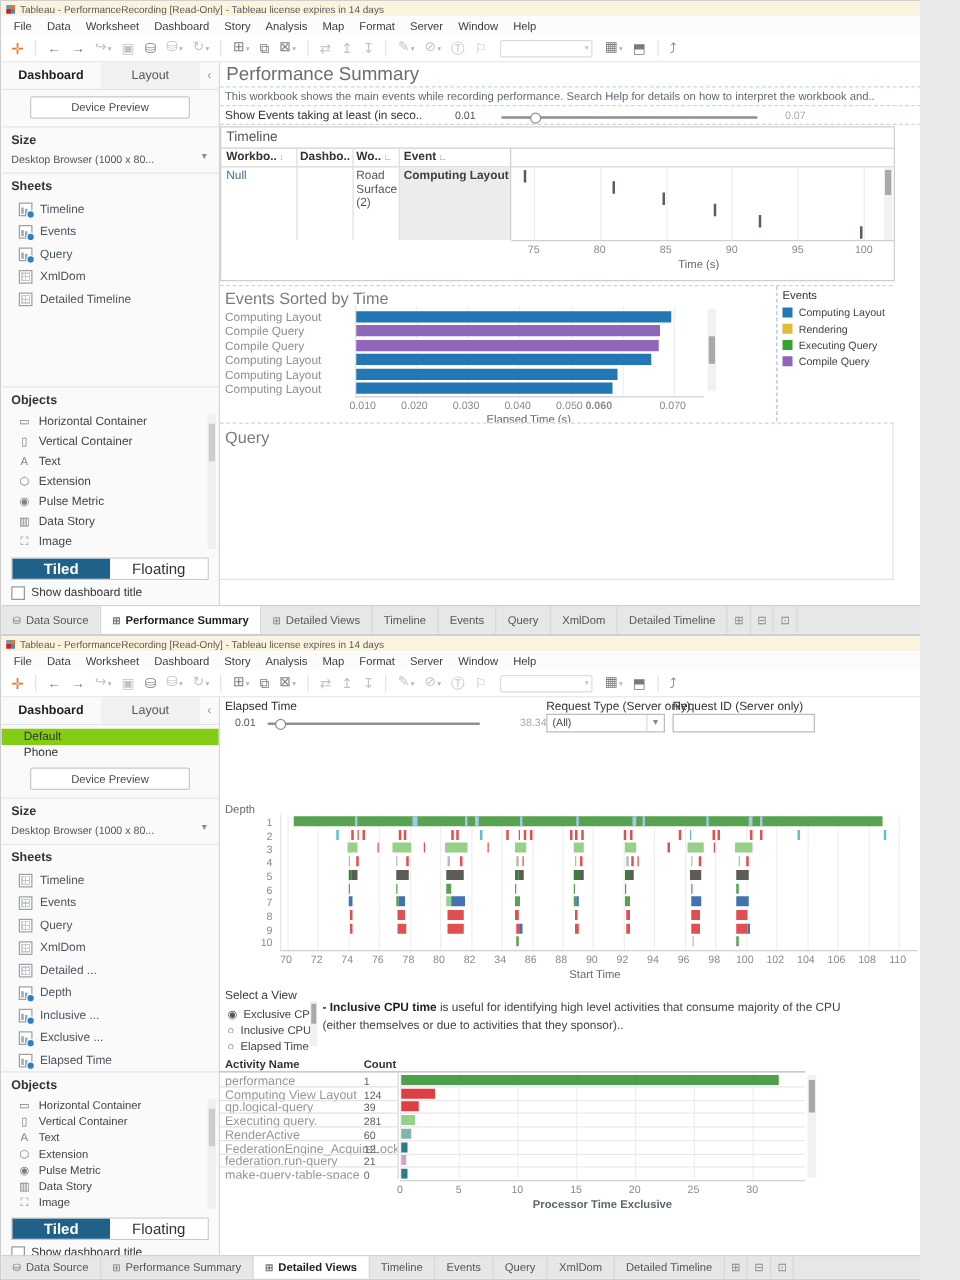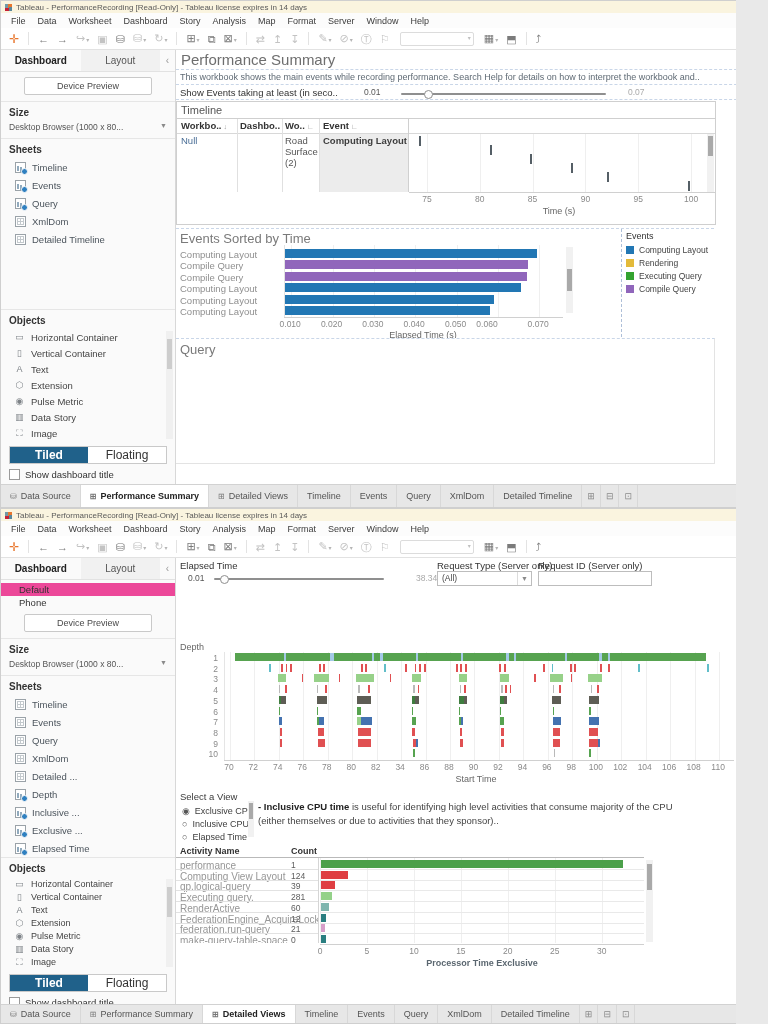--- a/index.html
+++ b/index.html
@@ -21,21 +21,21 @@
   .fitbox:after{content:"▾";position:absolute;right:2px;top:1px;font-size:6px;color:#c0c0c0;}
   .winbody{position:absolute;left:0;right:0;}
   #win-top .winbody{top:49px;bottom:22px;}
   #win-bottom .winbody{top:49px;bottom:18px;}
   .sidebar{position:absolute;left:0;top:0;bottom:0;width:174px;background:#fafafa;border-right:1px solid #d8d8d8;display:flex;flex-direction:column;overflow:hidden;}
   .side-tabs{display:flex;height:21px;border-bottom:1px solid #e2e2e2;font-size:10px;color:#555;flex:0 0 auto;}
   .side-tab{flex:1;display:flex;align-items:center;justify-content:center;background:#f1f1f1;}
   .side-tab.active{font-weight:bold;color:#222;background:#fafafa;}
   .collapse{width:15px;display:flex;align-items:center;justify-content:center;color:#999;background:#fafafa;}
   .dev{height:13px;line-height:13px;font-size:9.5px;color:#333;padding-left:18px;}
-  .dev.sel{background:#ec4899;}
+  .dev.sel{background:#84cc16;}
   .btn-device{margin:5px auto 6px;width:126px;height:16px;border:1px solid #c9c9c9;border-radius:2px;background:#fff;font-size:9px;color:#4a4a4a;text-align:center;line-height:16px;flex:0 0 auto;}
   .sec{padding:5px 8px 3px;font-size:10px;font-weight:bold;color:#333;border-top:1px solid #e6e6e6;flex:0 0 auto;}
   .sizeval{font-size:8.5px;color:#555;padding:1px 8px 6px;display:flex;justify-content:space-between;flex:0 0 auto;}
   .sizeval .dd{color:#8a8a8a;font-size:7px;}
   .sheet{display:flex;gap:6px;align-items:center;padding:3.5px 6px 3.5px 14px;font-size:9.5px;color:#4b545c;flex:0 0 auto;}
   .si{width:9px;height:9px;border:1px solid #9aa2a8;position:relative;background:#fff;flex:0 0 auto;}
   .si-chart:before{content:"";position:absolute;left:1px;bottom:1px;width:2px;height:5px;background:#91aabd;box-shadow:3px 1px 0 #91aabd;}
   .si-chart:after{content:"";position:absolute;right:-3px;bottom:-3px;width:5px;height:5px;border-radius:50%;background:#2f80c0;border:1px solid #fafafa;}
   .si-grid:before{content:"";position:absolute;inset:1px;background:repeating-linear-gradient(0deg,#c3c9cd 0 1px,transparent 1px 3px),repeating-linear-gradient(90deg,#c3c9cd 0 1px,transparent 1px 3px);}
   .spacer{flex:1 1 auto;}
@@ -310,21 +310,21 @@
               <div class="bar" style="left: 0px; top: 49.6px; width: 208.733px; background: rgb(34, 119, 180);"></div>
               <div class="bar" style="left: 0px; top: 61px; width: 205.427px; background: rgb(34, 119, 180);"></div>
             </div>
         <div class="hline" style="top:88px;left:108px;width:279px;right:auto;background:#d0d0d0;"></div>
         <div style="position:absolute;left:108px;top:90px;width:279px;height:11px;">
               <div class="axlab" style="left: 6.2px; top: 0px;">0.010</div>
               <div class="axlab" style="left: 47.5333px; top: 0px;">0.020</div>
               <div class="axlab" style="left: 88.8667px; top: 0px;">0.030</div>
               <div class="axlab" style="left: 130.2px; top: 0px;">0.040</div>
               <div class="axlab" style="left: 171.533px; top: 0px;">0.050</div>
-              <div class="axlab" style="left: 203px; top: 0px;">0.060</div>
+              <div class="axlab" style="left: 195px; top: 0px; font-weight: bold;">0.060</div>
               <div class="axlab" style="left: 254.2px; top: 0px;">0.070</div>
             </div>
         <div class="axlab" style="left:247px;top:101px;color:#666;font-size:9px;">Elapsed Time (s)</div>
         <div class="vscroll" style="left:390px;top:18px;height:66px;">
               <div class="th" style="top:22px;height:22px;"></div>
             </div>
         <div style="position:absolute;left:445px;top:0;width:92px;height:108px;border-left:1px dashed #aebfd8;padding-left:4px;">
           <div style="font-size:9px;color:#333;padding:2px 0;">Events</div>
           <div>
                 <div class="legend-entry">

